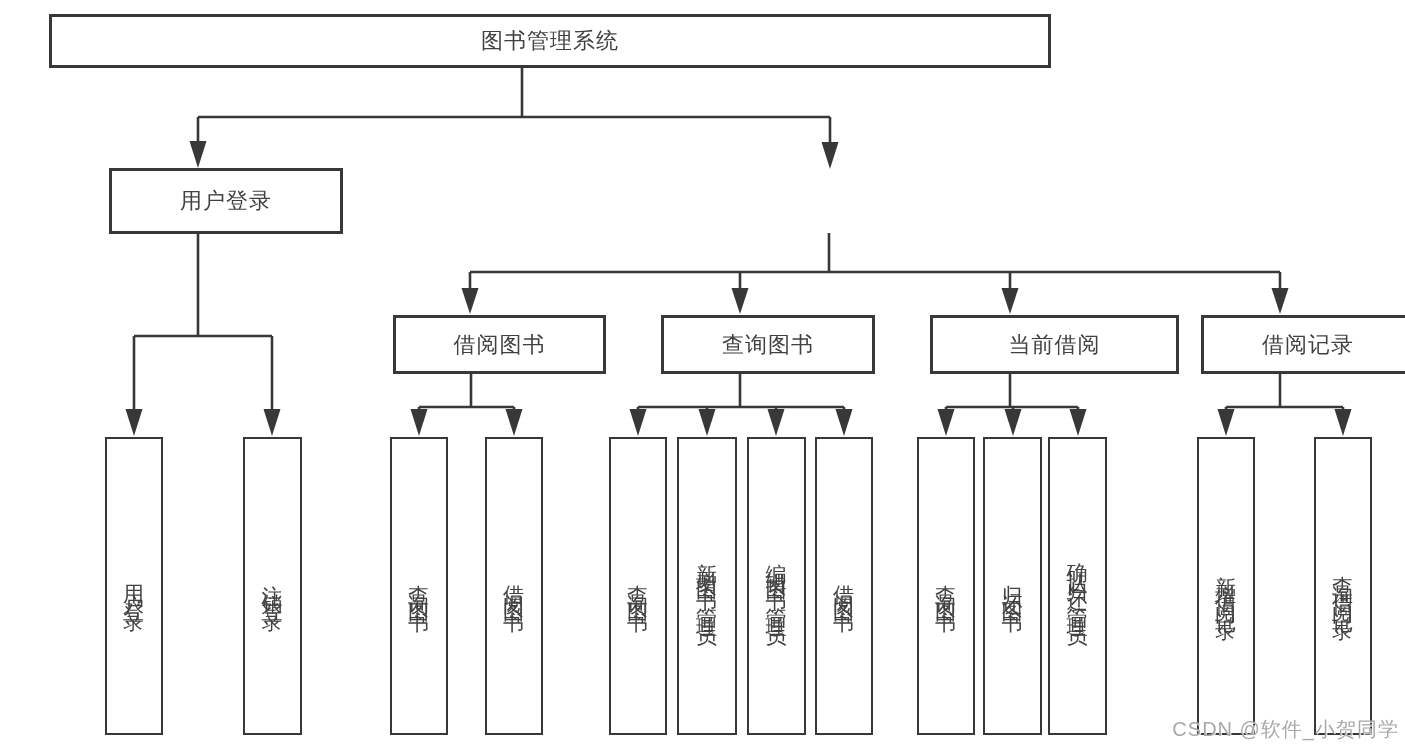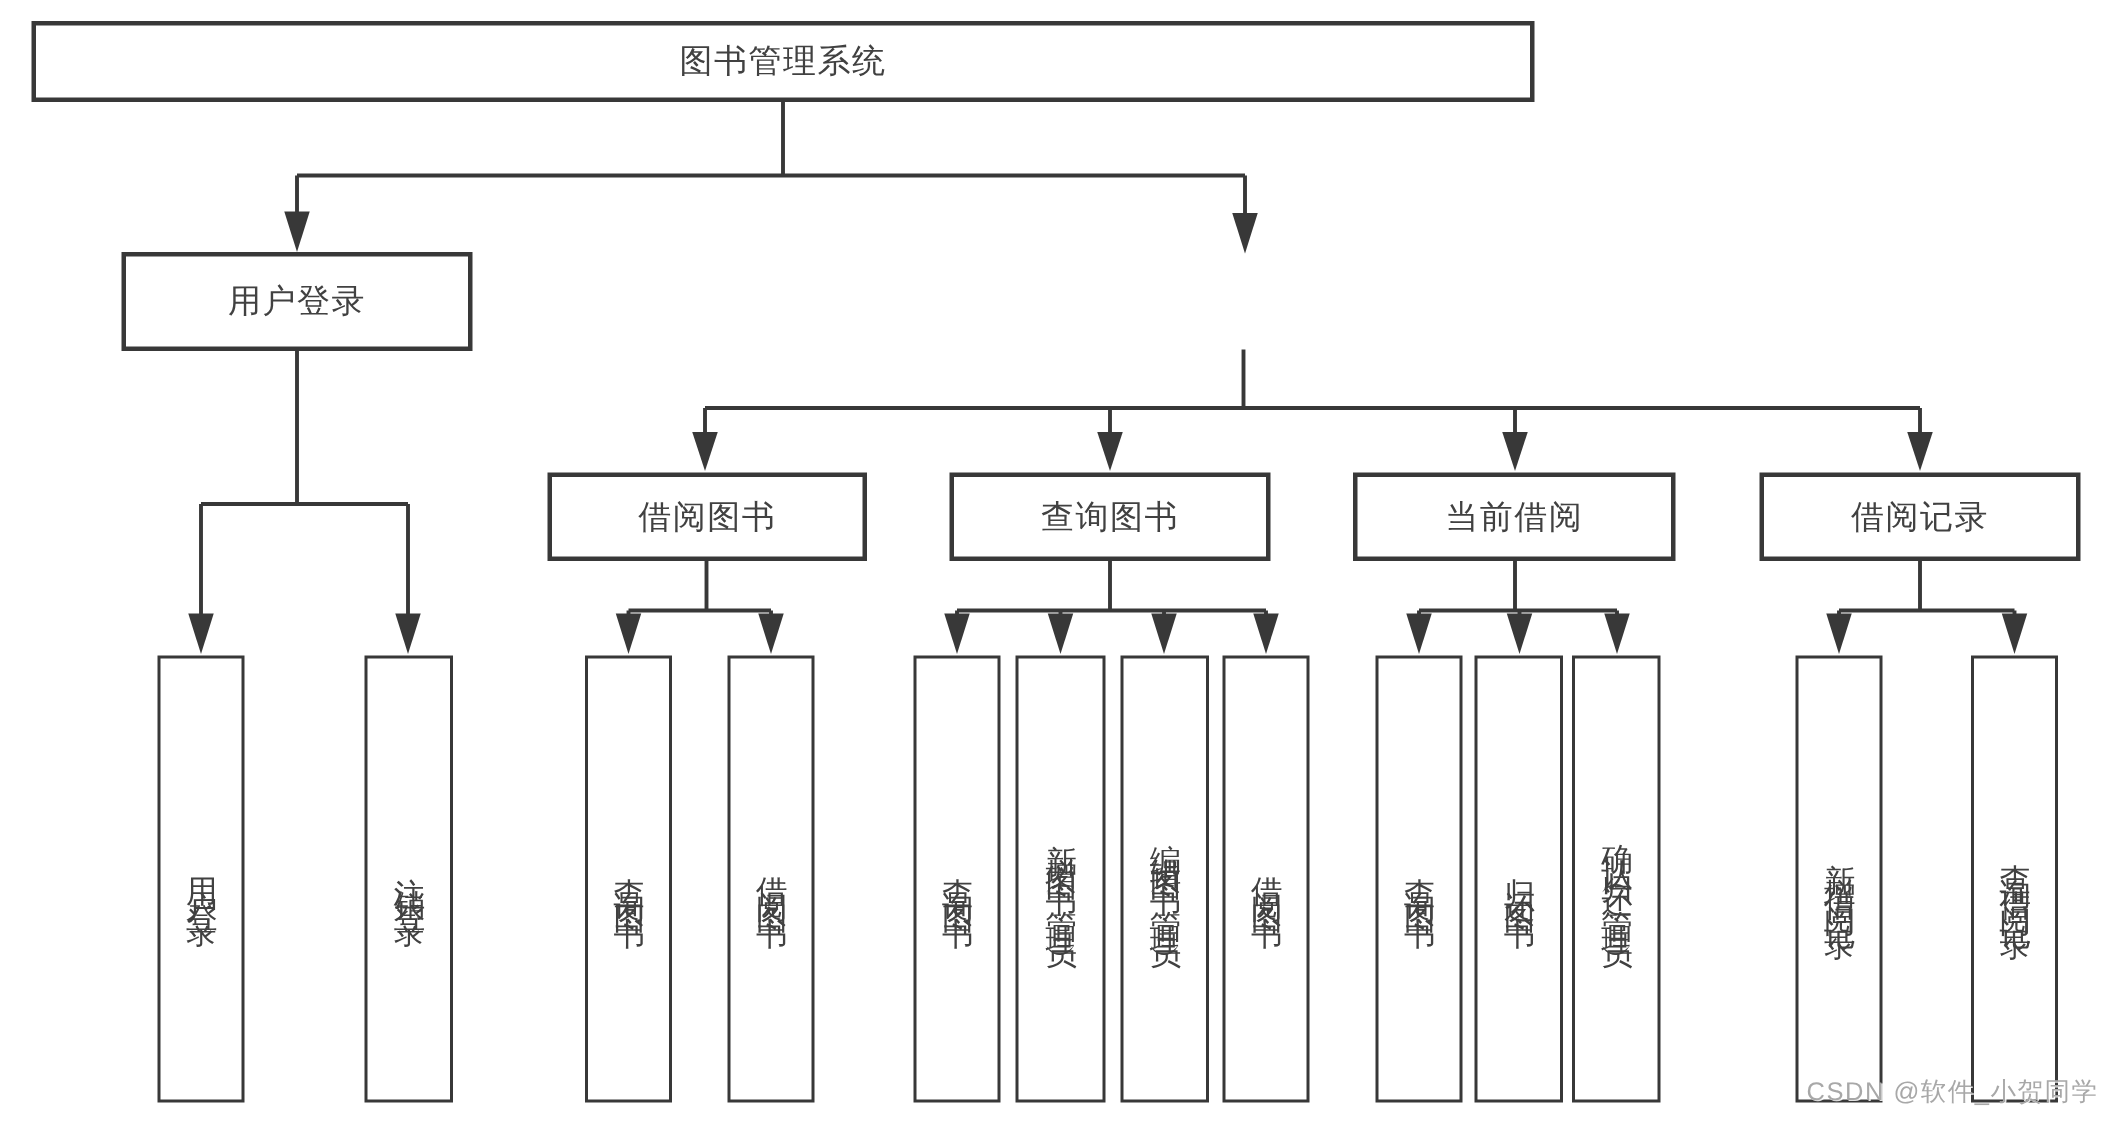--- a/index.html
+++ b/index.html
@@ -21,20 +21,21 @@
     position: absolute;
     box-sizing: border-box;
     border: 3px solid #383838;
     background: #ffffff;
     display: flex;
     align-items: center;
     justify-content: center;
     color: #414141;
     font-size: 22px;
     letter-spacing: 1px;
+    margin-left: 28px;
   }
   .leaf {
     position: absolute;
     box-sizing: border-box;
     top: 437px;
     height: 298px;
     border: 2.5px solid #383838;
     background: #ffffff;
     display: flex;
     align-items: center;
@@ -46,21 +47,21 @@
     white-space: nowrap;
     font-size: 21px;
     letter-spacing: 9px;
     color: #414141;
     line-height: 1;
   }
   #watermark {
     position: absolute;
     top: 716px;
     right: 6px;
-    font-size: 17px;
+    font-size: 20px;
     color: #a8a8a8;
     text-shadow: 1px 1px 0 rgba(255,255,255,0.85);
     letter-spacing: 1px;
     white-space: nowrap;
   }
   svg path { stroke: #383838; stroke-width: 2.6; fill: none; }
   svg polygon { fill: #383838; stroke: none; }
 </style>
 </head>
 <body>
@@ -143,21 +144,21 @@
   <div class="node" style="left:81px; top:168px; width:234px; height:66px;">
     <span>用户登录</span>
   </div>
 
   <div class="node" style="left:365px; top:315px; width:213px; height:59px;">
     <span>借阅图书</span>
   </div>
   <div class="node" style="left:633px; top:315px; width:214px; height:59px;">
     <span>查询图书</span>
   </div>
-  <div class="node" style="left:902px; top:315px; width:215px; height:59px;justify-content:center;">
+  <div class="node" style="left:902px; top:315px; width:249px; height:59px;justify-content:center;">
     <span>当前借阅</span>
   </div>
   <div class="node" style="left:1173px; top:315px; width:214px; height:59px;">
     <span>借阅记录</span>
   </div>
 
   <div class="leaf" style="left:105px; width:58px;">
     <span class="vtext">用户登录</span>
   </div>
   <div class="leaf" style="left:243px; width:59px;">

